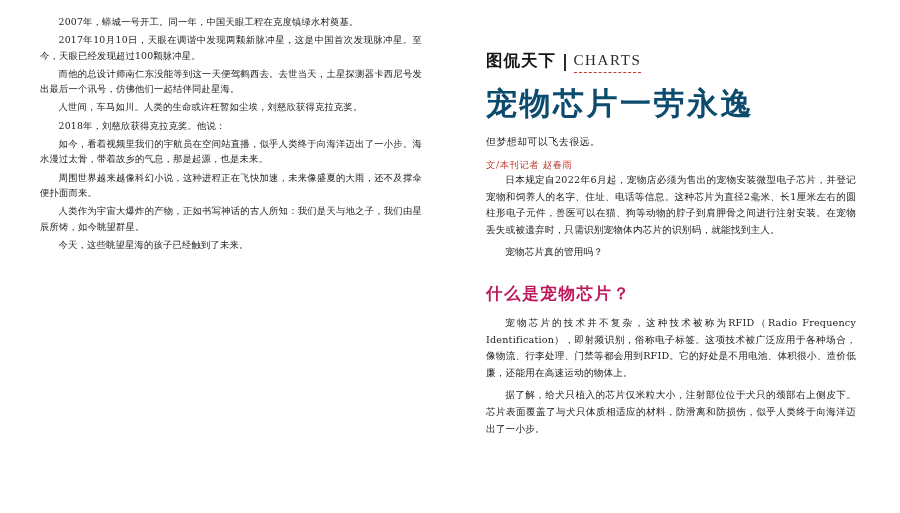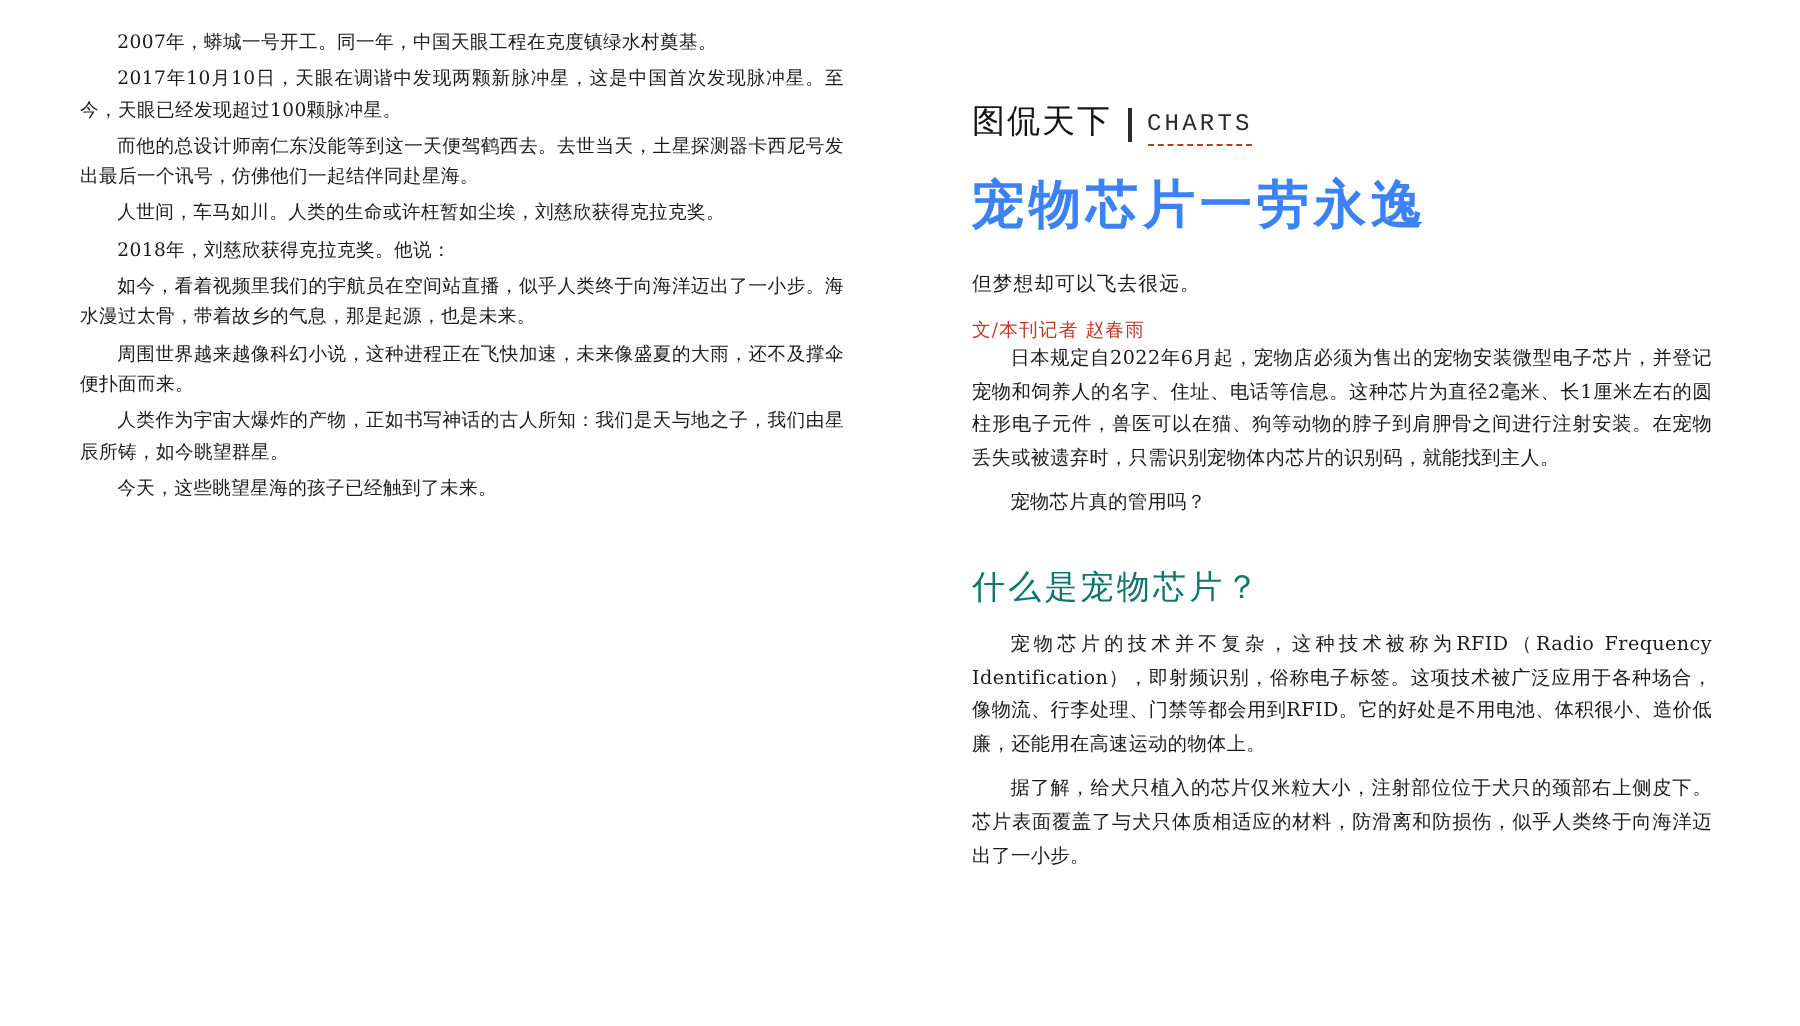--- a/index.html
+++ b/index.html
@@ -64,54 +64,54 @@
 
   
   .masthead {
     margin-top: 36px;
     display: flex;
     align-items: flex-end;
     gap: 7px;
   }
   .masthead-cn {
     font-size: 16.5px;
-    font-weight: normal;
+    font-weight: bold;
     color: #141414;
     letter-spacing: 1px;
     font-family: "DejaVu Serif", "Liberation Serif", serif;
   }
   .masthead-bar {
     width: 1.5px;
     height: 17px;
     background: #2b2b2b;
     margin: 0 1px 1px 1px;
   }
   .masthead-en {
-    font-family: Liberation Mono, monospace;
-    font-size: 12px;
+    font-family: Liberation Serif, serif;
+    font-size: 15px;
     letter-spacing: 1.6px;
     color: #2b2b2b;
     position: relative;
     padding-bottom: 3px;
   }
   .masthead-en::after {
     content: "";
     position: absolute;
     left: 0;
     bottom: -1px;
     width: 100%;
     height: 0;
     border-bottom: 1.2px dashed #c0392b;
   }
 
   .headline {
     margin: 16px 0 0 0;
-    font-size: 26px;
+    font-size: 31px;
     font-weight: bold;
-    color: #3b82f6;
+    color: #0c4a6e;
     letter-spacing: 2.5px;
     line-height: 30px;
   }
   .deck {
     margin: 18px 0 0 0;
     font-size: 9.8px;
     color: #1b1b1b;
     letter-spacing: 0.6px;
   }
   .byline {
@@ -129,22 +129,22 @@
     line-height: 16.6px;
     color: #1b1b1b;
     text-indent: 2em;
     text-align: justify;
     letter-spacing: 0.2px;
   }
 
   .section-head {
     margin: 22px 0 10px 0;
     font-size: 16.5px;
-    font-weight: normal;
-    color: #0f766e;
+    font-weight: bold;
+    color: #be185d;
     letter-spacing: 1.6px;
   }
 </style>
 </head>
 <body>
 
 <div class="spread">
 
   <div class="edge-rule edge-left"></div>
   <div class="edge-rule edge-right"></div>

